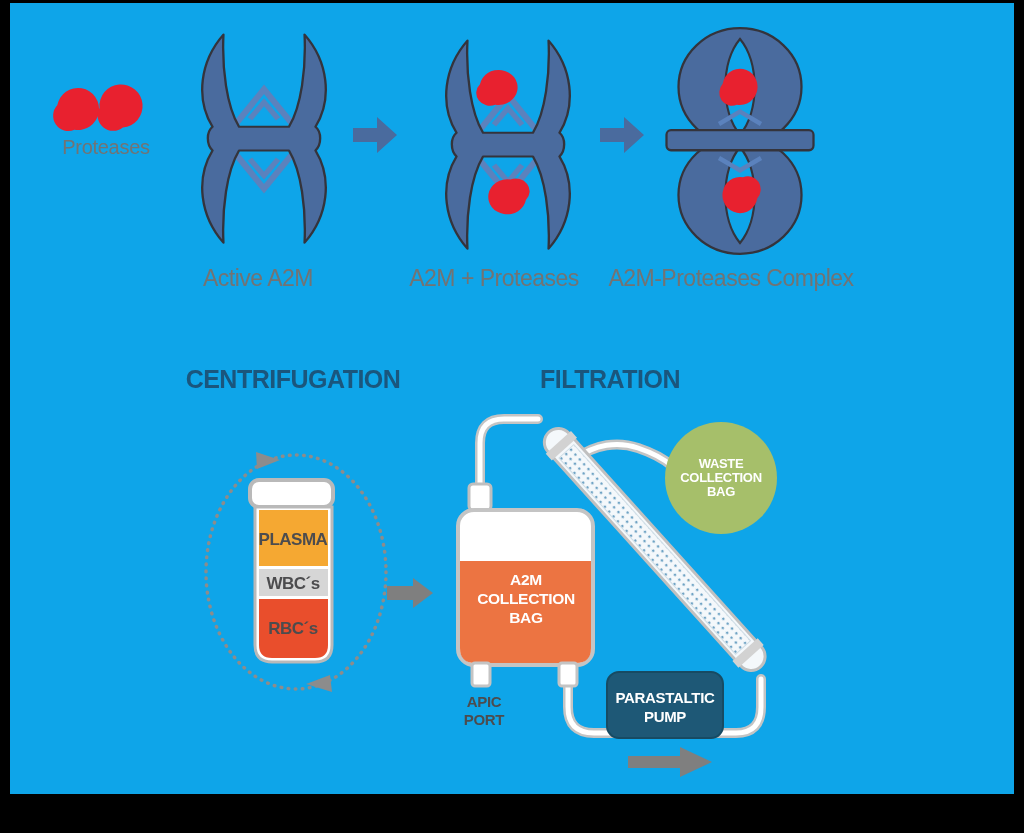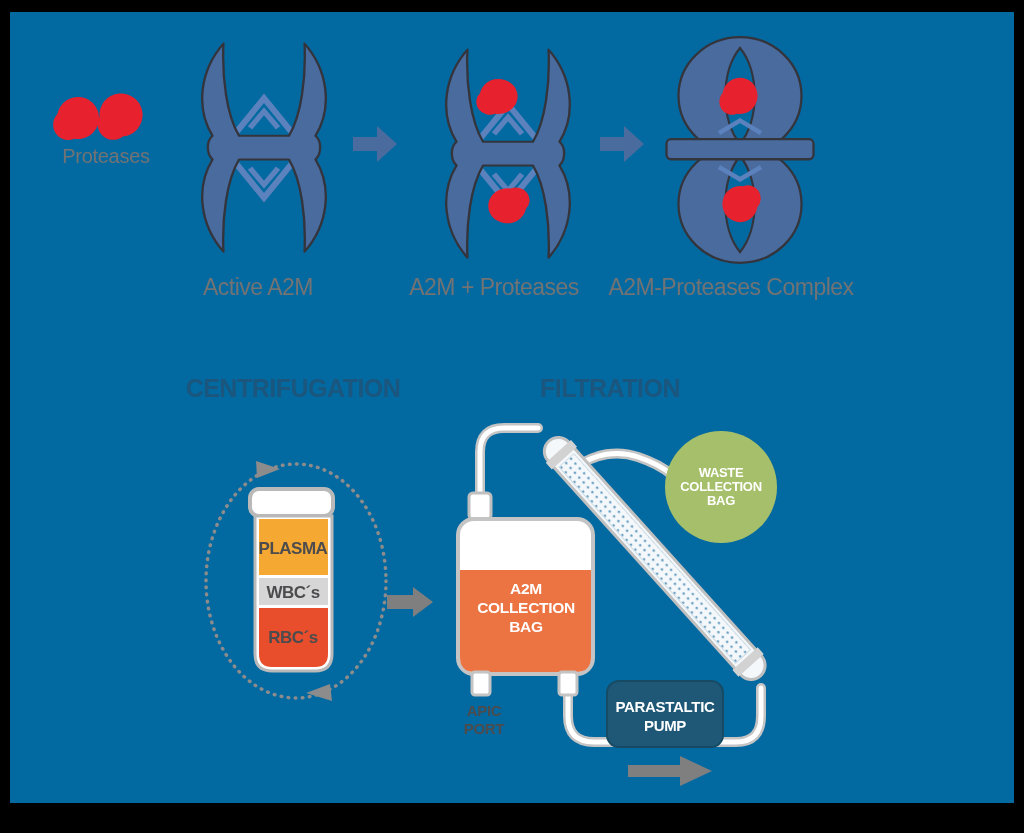--- a/index.html
+++ b/index.html
@@ -1,18 +1,18 @@
 <!DOCTYPE html>
 <html><head>
 <meta charset="utf-8">
 <style>
   html,body{margin:0;padding:0;background:#000;}
   body{width:1024px;height:833px;position:relative;overflow:hidden;
        font-family:"Liberation Sans","DejaVu Sans",sans-serif;}
-  .canvas{position:absolute;left:10px;top:12px;width:1004px;height:791px;background:#0369a1;}
+  .canvas{position:absolute;left:10px;top:3px;width:1004px;height:791px;background:#0ea5e9;}
   svg{display:block}
   text{font-family:"Liberation Sans","DejaVu Sans",sans-serif;}
   .h     {font-size:25px;font-weight:bold;letter-spacing:-0.5px;text-anchor:middle;}
   .lbl   {font-size:23px;letter-spacing:-0.5px;text-anchor:middle;}
   .small {font-size:20px;letter-spacing:-0.3px;text-anchor:middle;}
   .band  {font-size:17px;font-weight:bold;letter-spacing:-0.5px;text-anchor:middle;}
   .bagT  {font-size:15.5px;font-weight:bold;letter-spacing:-0.3px;text-anchor:middle;}
   .wasteT{font-size:13px;font-weight:bold;letter-spacing:-0.3px;text-anchor:middle;}
   .portT {font-size:15px;font-weight:bold;letter-spacing:-0.3px;text-anchor:middle;}
   .pumpT {font-size:15px;font-weight:bold;letter-spacing:-0.3px;text-anchor:middle;}

